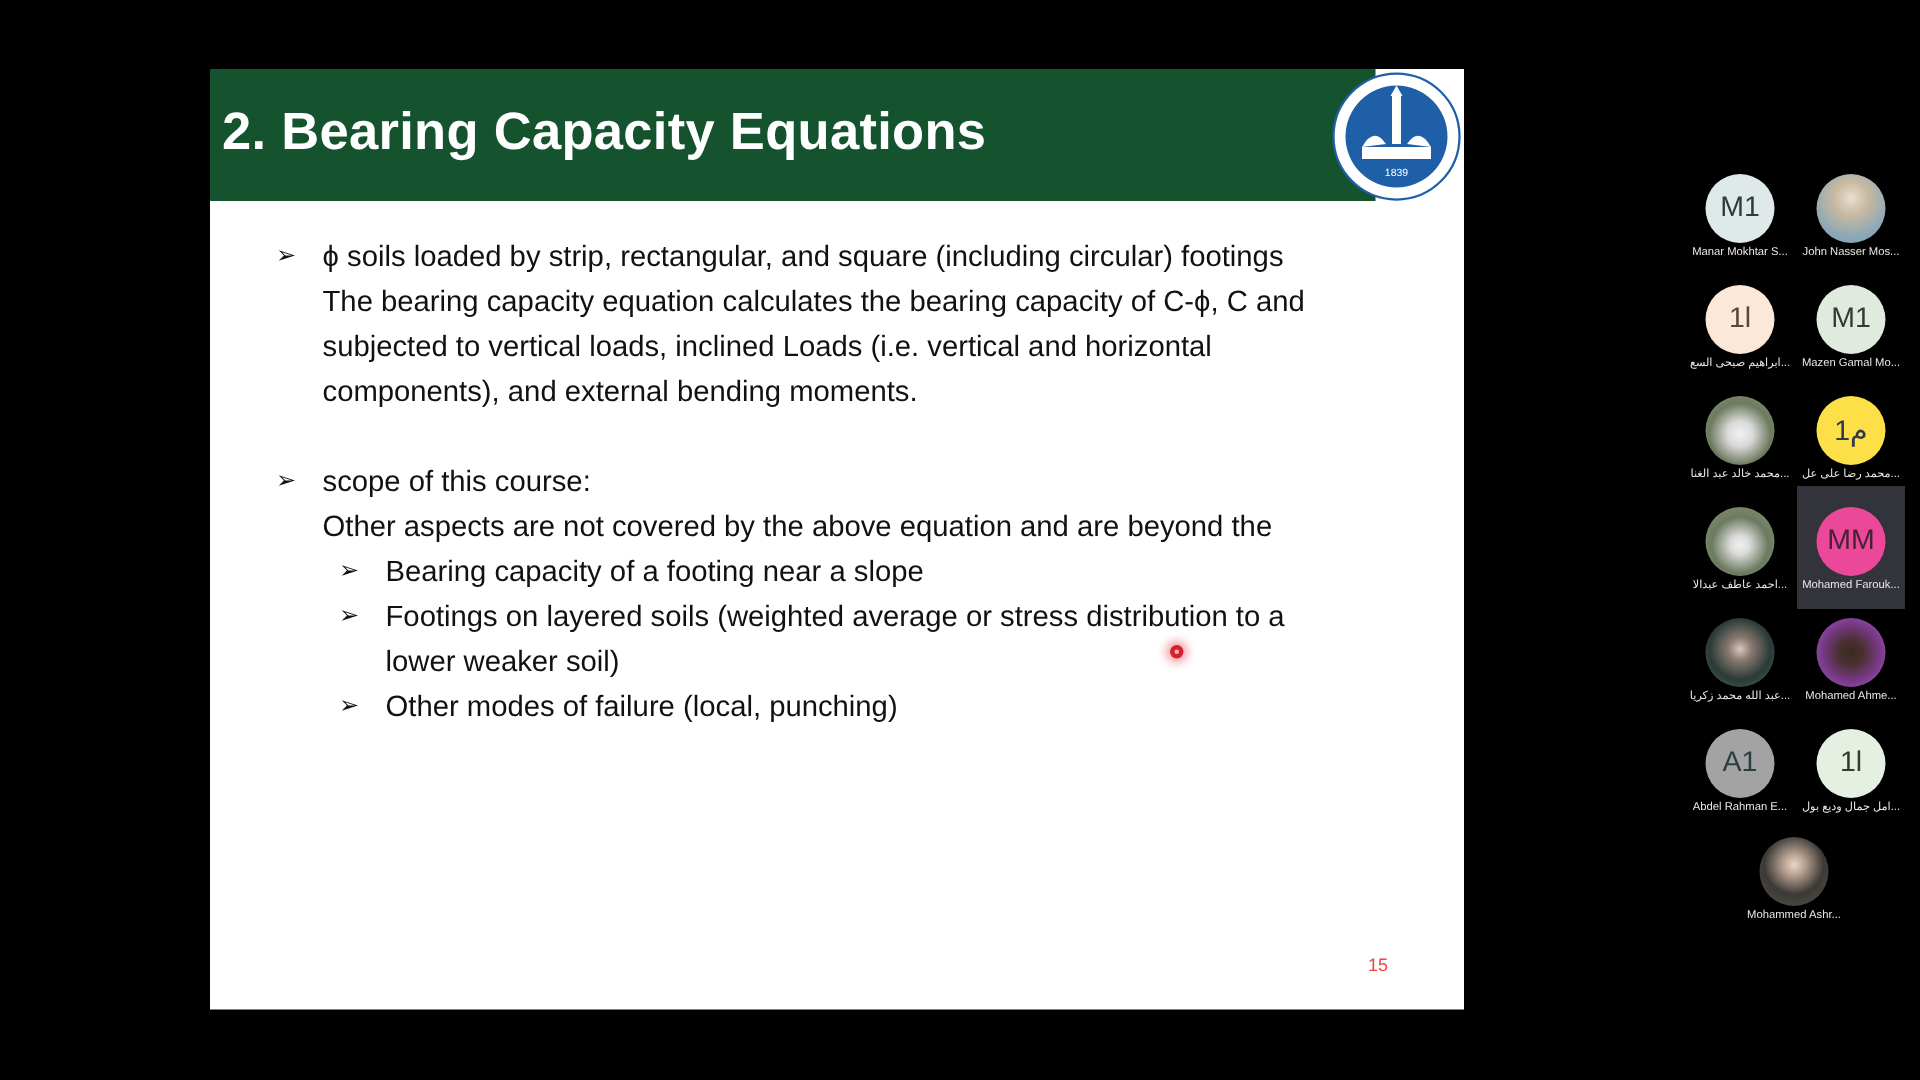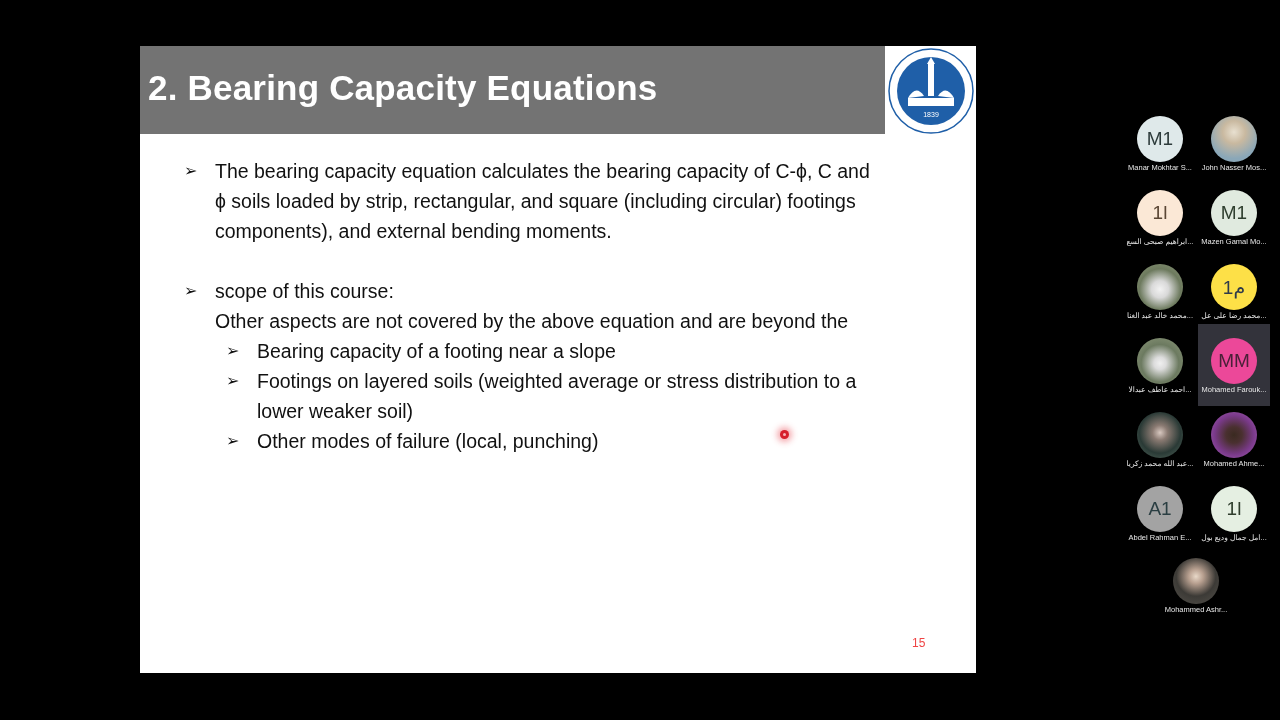--- a/index.html
+++ b/index.html
@@ -6,21 +6,22 @@
   body {
     width:1280px; height:720px; background:#000; position:relative; overflow:hidden;
     font-family:"Liberation Sans", sans-serif;
   }
   .slide {
     position:absolute; left:140px; top:46px; width:836px; height:627px;
     background:#ffffff;
   }
   .title-bar {
     position:absolute; left:0; top:0; width:745px; height:88px;
-    background:#737373;
+    background:#14532d;
+    padding-left:32px;
   }
   .title-text {
     position:absolute; left:8px; top:22px; color:#fff; font-weight:bold;
     font-size:35px; letter-spacing:0.2px; white-space:nowrap;
   }
   .logo {
     position:absolute; left:746px; top:2px; width:90px; height:86px;
     display:flex; align-items:center; justify-content:center;
   }
   .logo svg { width:86px; height:86px; }
@@ -74,22 +75,23 @@
       <path d="M20 50 Q28 36 36 48 Z" fill="#fff"></path>
       <path d="M66 50 Q58 36 50 48 Z" fill="#fff"></path>
       <rect x="20" y="50" width="46" height="8" fill="#fff"></rect>
       <text x="43" y="69" font-size="7" fill="#fff" text-anchor="middle" font-family="Liberation Sans, sans-serif">1839</text>
     </svg>
   </div>
 
   <div class="content">
     <div class="bullet">
       <span class="arrow">➢</span>
+      <div>ϕ soils loaded by strip, rectangular, and square (including circular) footings</div>
       <div>The bearing capacity equation calculates the bearing capacity of C-ϕ, C and</div>
-      <div>ϕ soils loaded by strip, rectangular, and square (including circular) footings</div>
+      <div>subjected to vertical loads, inclined Loads (i.e. vertical and horizontal</div>
       <div>components), and external bending moments.</div>
     </div>
     <div class="gap"></div>
     <div class="bullet">
       <span class="arrow">➢</span>
       <div>scope of this course:</div>
       <div>Other aspects are not covered by the above equation and are beyond the</div>
     </div>
     <div class="sub">
       <span class="arrow">➢</span>

